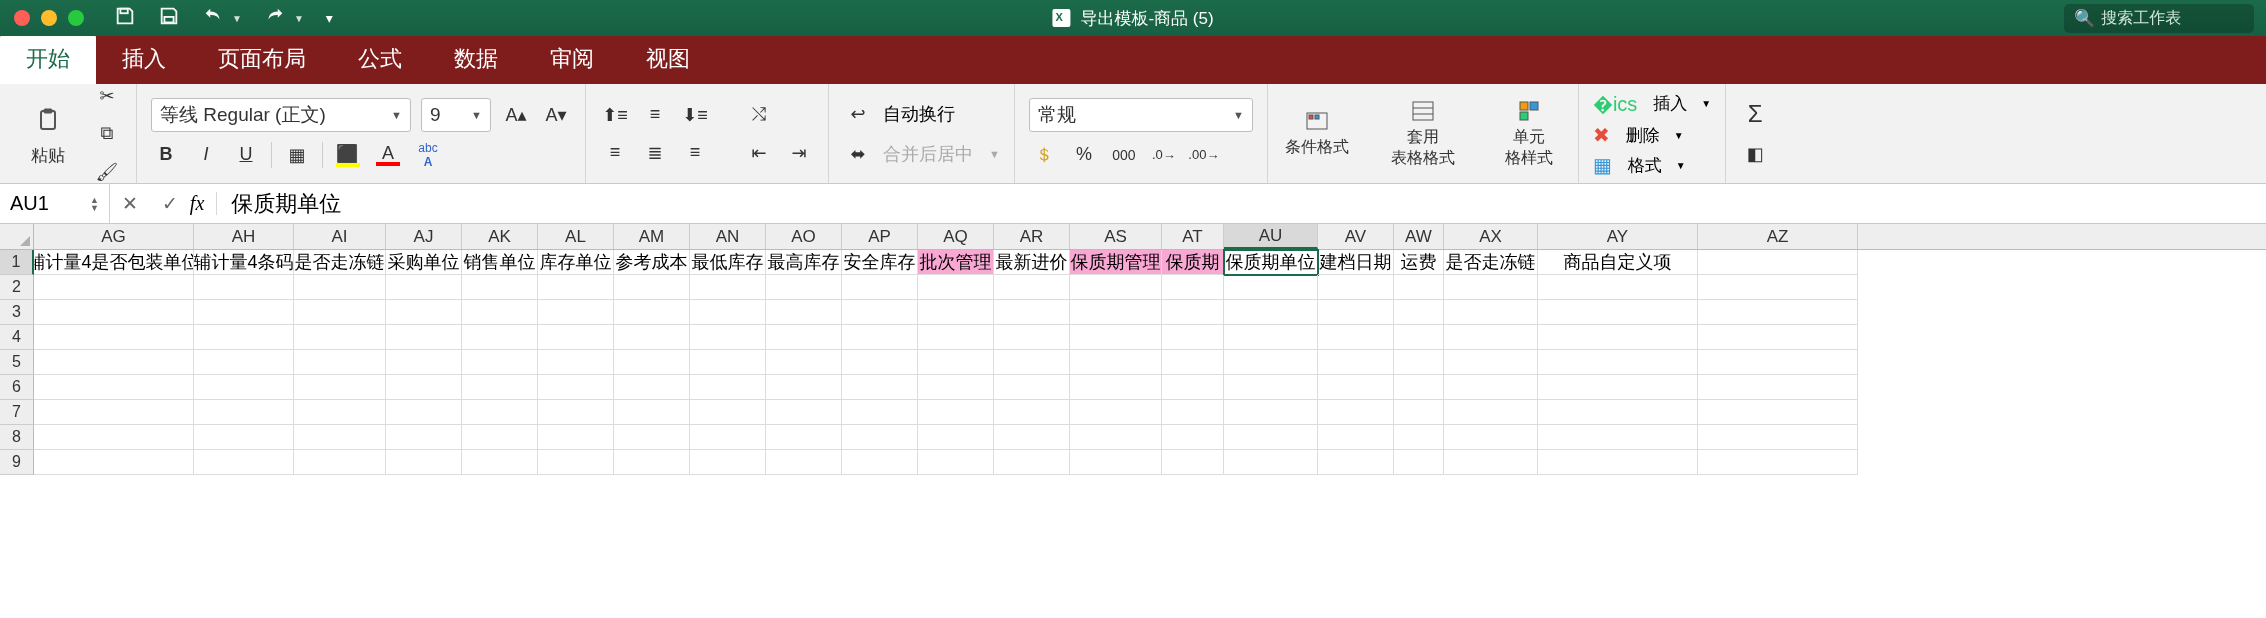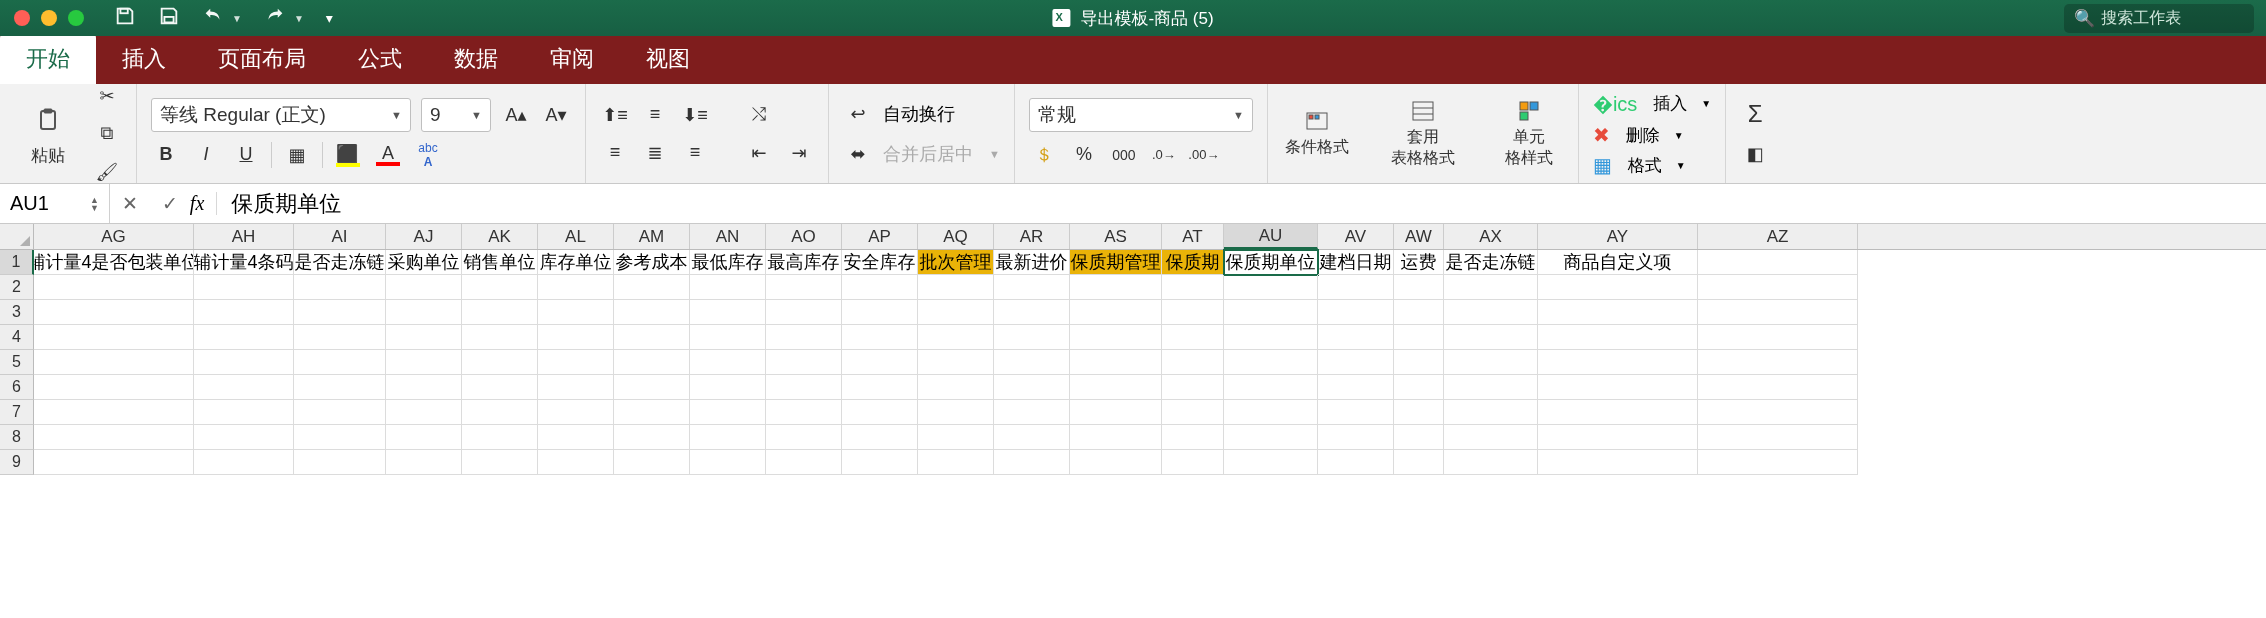--- a/index.html
+++ b/index.html
@@ -51,21 +51,21 @@
   .col-hdrs{display:flex;height:26px;background:#eee;border-bottom:1px solid #bbb;}
   .corner{width:34px;border-right:1px solid #bbb;background:#eee;position:relative;}
   .corner::after{content:"";position:absolute;right:3px;bottom:3px;border-left:10px solid transparent;border-bottom:10px solid #b0b0b0;}
   .ch{border-right:1px solid #ccc;text-align:center;font-size:17px;color:#333;display:flex;align-items:center;justify-content:center;background:#eee;}
   .ch.sel-col{background:#d9d9d9;border-bottom:2px solid #1a6b49;}
   .rows{}
   .r{display:flex;height:25px;}
   .rh{width:34px;border-right:1px solid #bbb;border-bottom:1px solid #ccc;background:#eee;text-align:center;font-size:16px;color:#333;display:flex;align-items:center;justify-content:center;}
   .rh.sel-row{background:#d9d9d9;border-right:2px solid #1a6b49;}
   .cell{border-right:1px solid #dcdcdc;border-bottom:1px solid #dcdcdc;font-size:18px;padding:0 4px;display:flex;align-items:center;justify-content:center;overflow:hidden;white-space:nowrap;}
-  .cell.hl{background:#eab308;}
+  .cell.hl{background:#f9a8d4;}
   .cell.active{outline:2px solid #1a6b49;outline-offset:-1px;background:#fff;}
   
   .vstackbtn{display:flex;flex-direction:column;align-items:center;font-size:16px;color:#333;gap:4px;width:70px;}
 </style>
 </head>
 <body>
 
 <div class="titlebar">
   <div class="traffic">
     <div class="dot red"></div>

